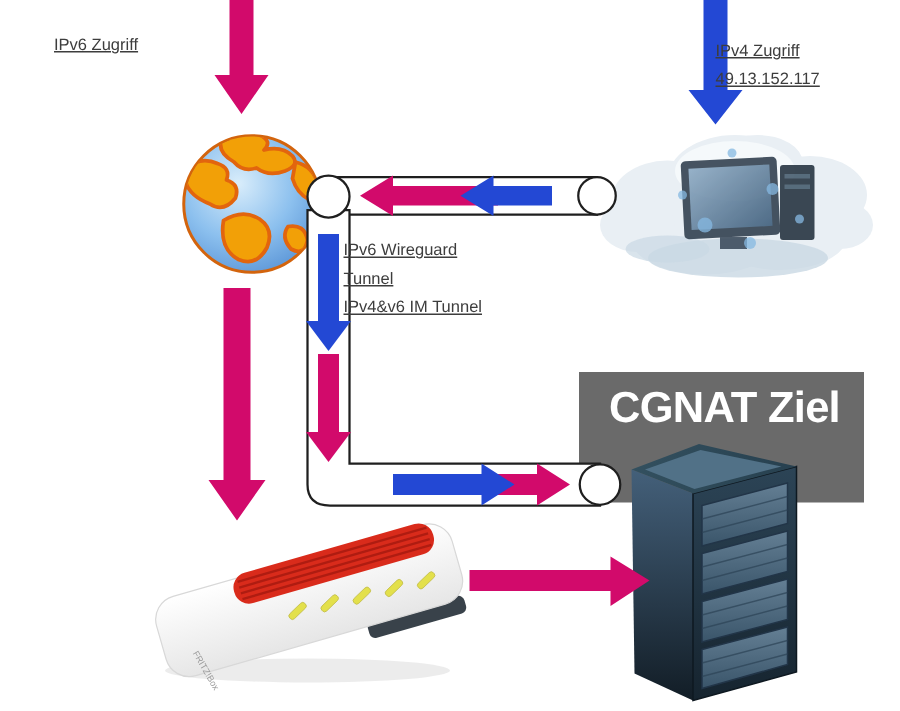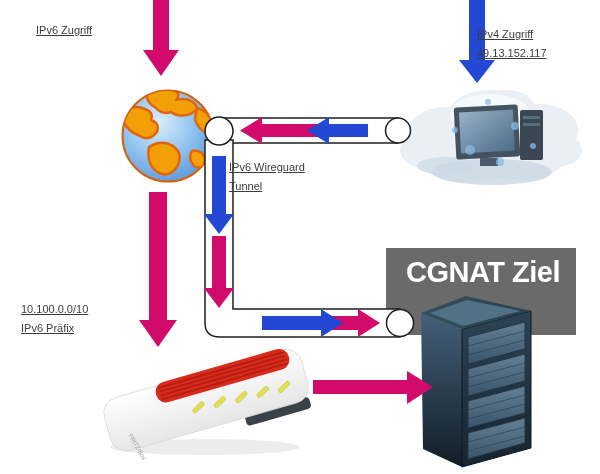--- a/index.html
+++ b/index.html
@@ -185,20 +185,17 @@
   </div>
 
   <div class="lbl lbl-ipv4">
     <div>IPv4 Zugriff</div>
     <div>49.13.152.117</div>
   </div>
 
   <div class="lbl lbl-tunnel">
     <div>IPv6 Wireguard</div>
     <div>Tunnel</div>
-  </div>
-
-  <div class="lbl lbl-prefix">
-    <div>10.100.0.0/10</div>
-    <div>IPv6 Präfix</div>
-  </div>
+    <div>IPv4&amp;v6 IM Tunnel</div>
+  </div>
+
 
 </div>
 
 </body></html>

